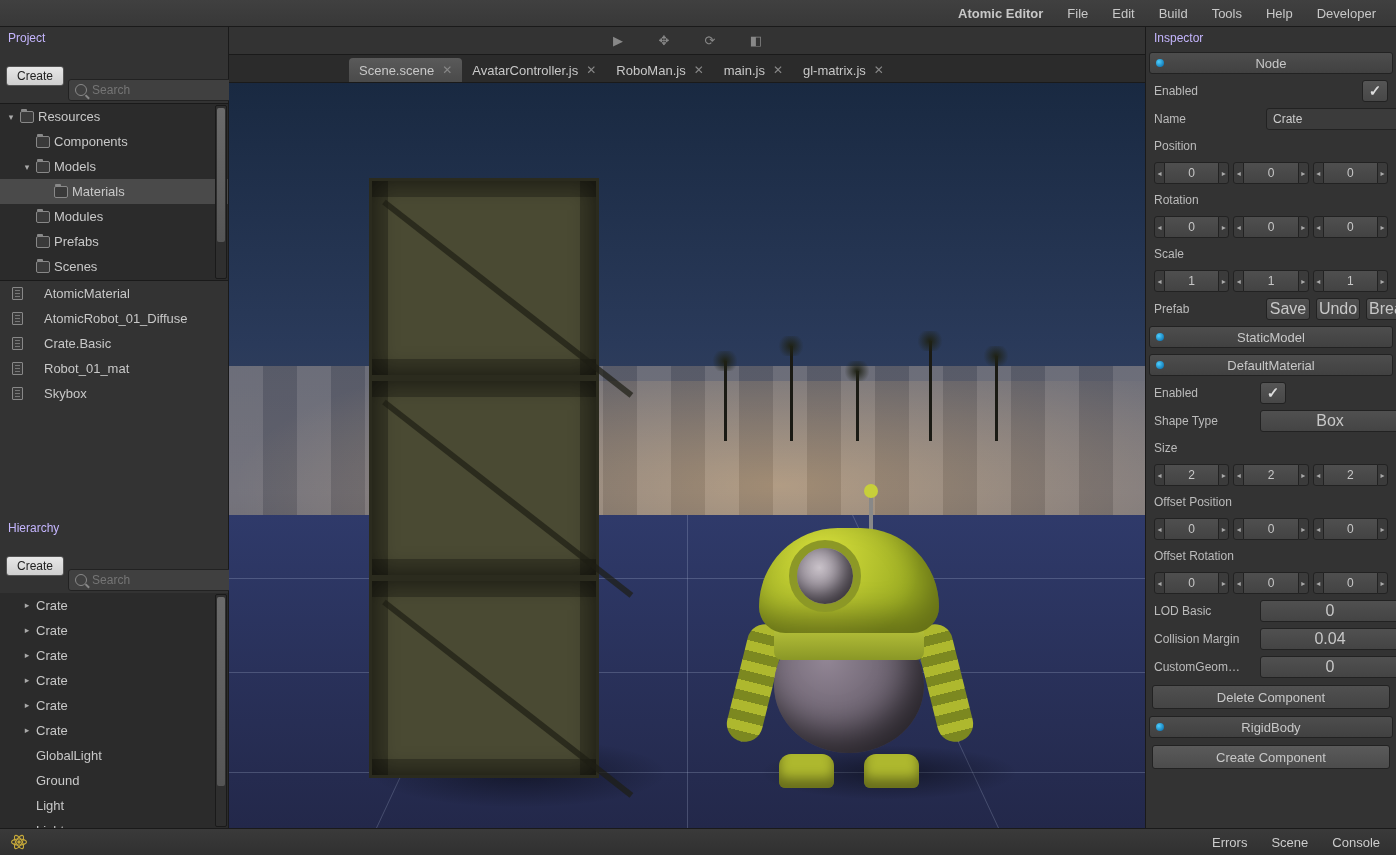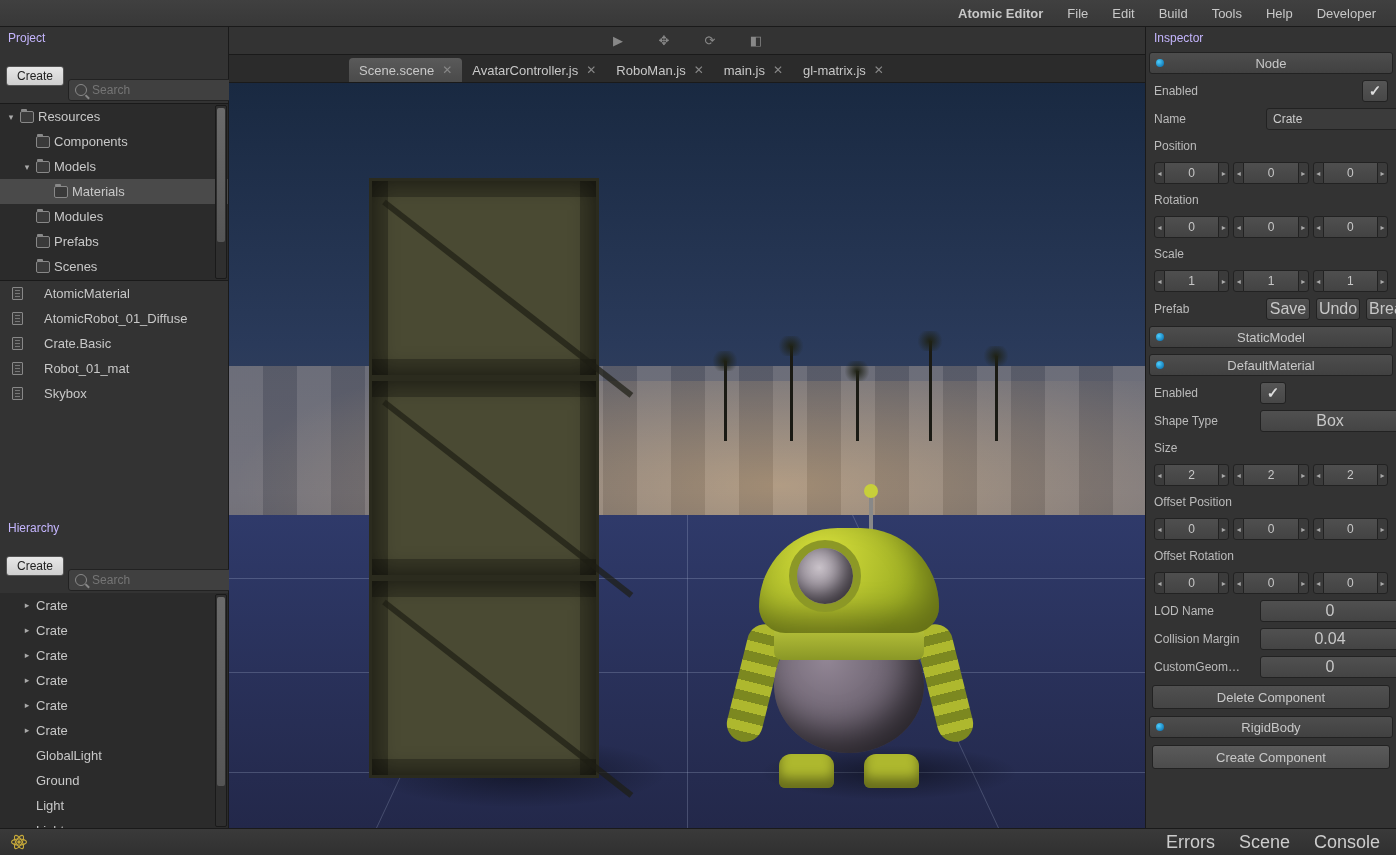--- a/index.html
+++ b/index.html
@@ -103,21 +103,21 @@
 .spin-btn.r { border-radius: 0 3px 3px 0; }
 .spin-val { flex: 1; height: 22px; background: linear-gradient(#4f4f4f,#434343); border-top: 1px solid #222; border-bottom: 1px solid #222; text-align: center; line-height: 20px; font-size: 12px; }
 .btn-dark { flex: 1; height: 22px; background: linear-gradient(#505050,#444); border: 1px solid #222; border-radius: 3px; text-align: center; line-height: 20px; font-size: 16px; }
 .wide-btn { margin: 4px 6px; height: 24px; background: linear-gradient(#505050,#444); border: 1px solid #222; border-radius: 3px; display:flex; align-items:center; justify-content:center; }
 
 
 .statusbar { height: 27px; background: linear-gradient(#3a3a3a,#303030); border-top: 1px solid #1a1a1a; display: flex; align-items: center; justify-content: flex-end; padding: 0 16px; gap: 24px; }
 .status-logo { position: absolute; left: 10px; width: 18px; height: 18px; }
 .status-logo svg { width: 18px; height: 18px; }
 .statusbar { position: relative; }
-.status-item { color: #ccc; font-size: 18px; }
+.status-item { color: #ccc; font-size: 13px; }
 </style>
 </head>
 <body>
 
 <div class="menubar">
   <div class="menubar-item menubar-logo">Atomic Editor</div>
   <div class="menubar-item">File</div>
   <div class="menubar-item">Edit</div>
   <div class="menubar-item">Build</div>
   <div class="menubar-item">Tools</div>
@@ -529,21 +529,21 @@
           </div>
           <div class="spin">
             <span class="spin-btn l">◂</span>
             <span class="spin-val">0</span>
             <span class="spin-btn r">▸</span>
           </div>
         </div>
       </div>
 
     <div class="field-row">
-        <span class="field-label">LOD Name</span>
+        <span class="field-label">LOD Basic</span>
         <span class="btn-dark" style="flex:0 0 140px">0</span>
       </div>
     <div class="field-row">
         <span class="field-label">Collision Margin</span>
         <span class="btn-dark" style="flex:0 0 140px">0.04</span>
       </div>
     <div class="field-row">
         <span class="field-label">CustomGeom…</span>
         <span class="btn-dark" style="flex:0 0 140px">0</span>
       </div>

